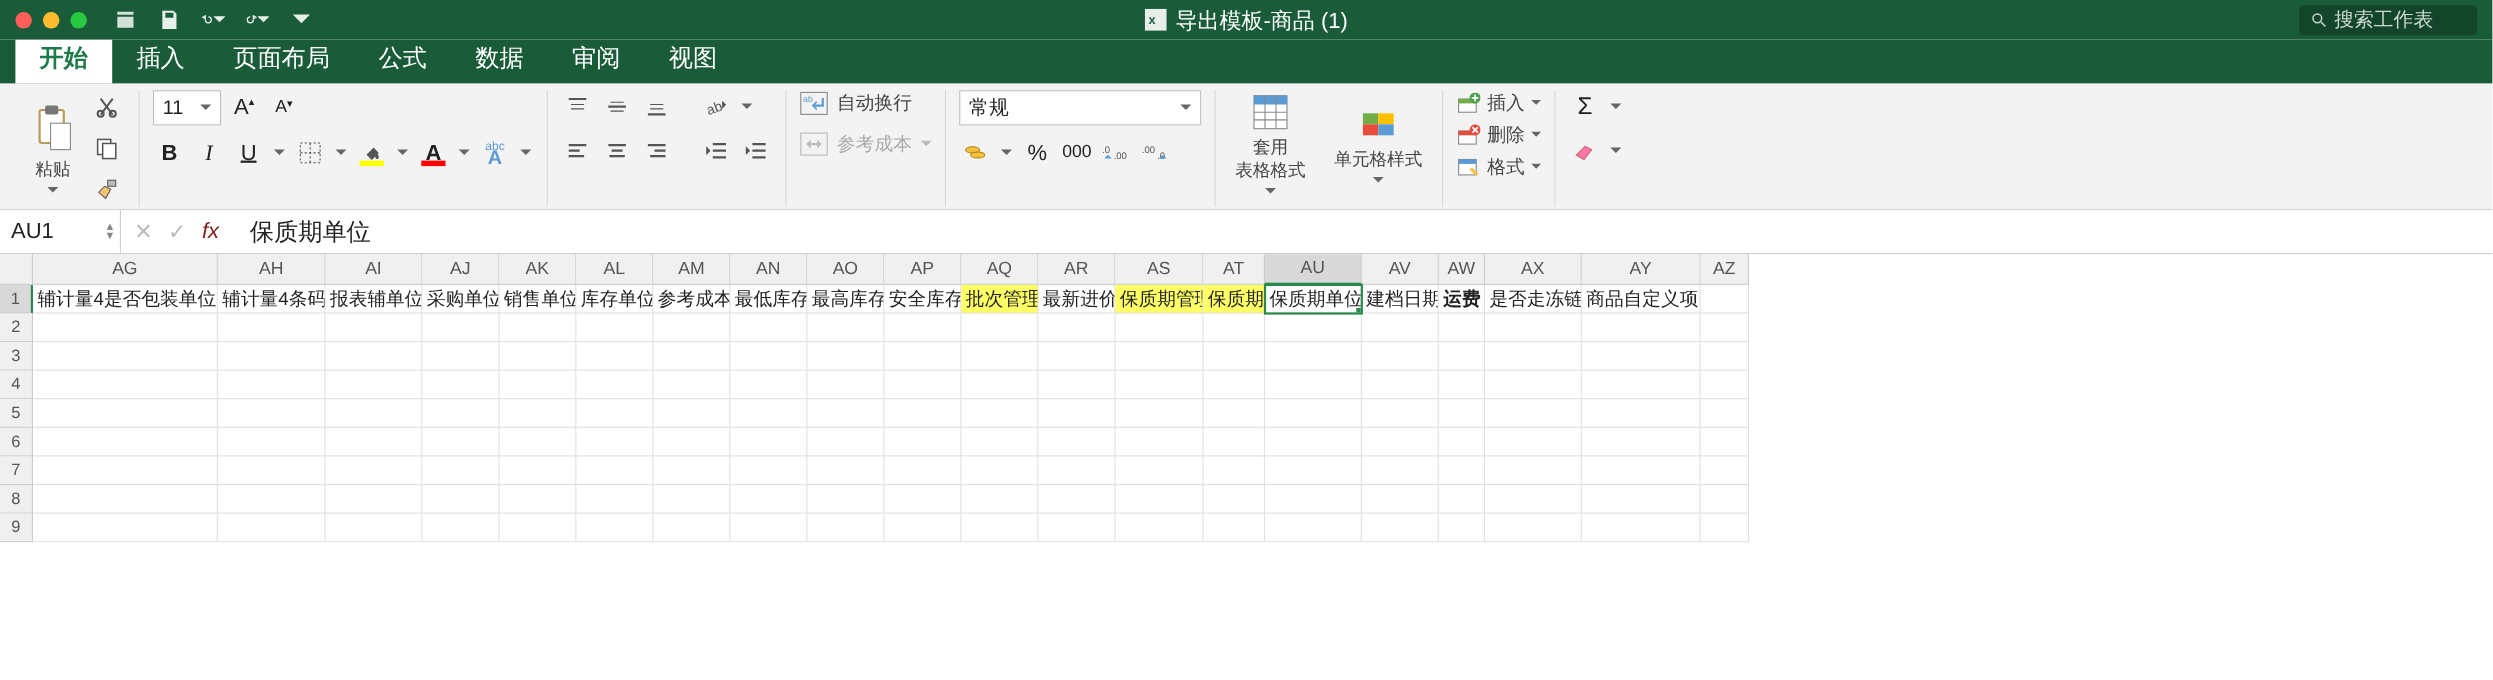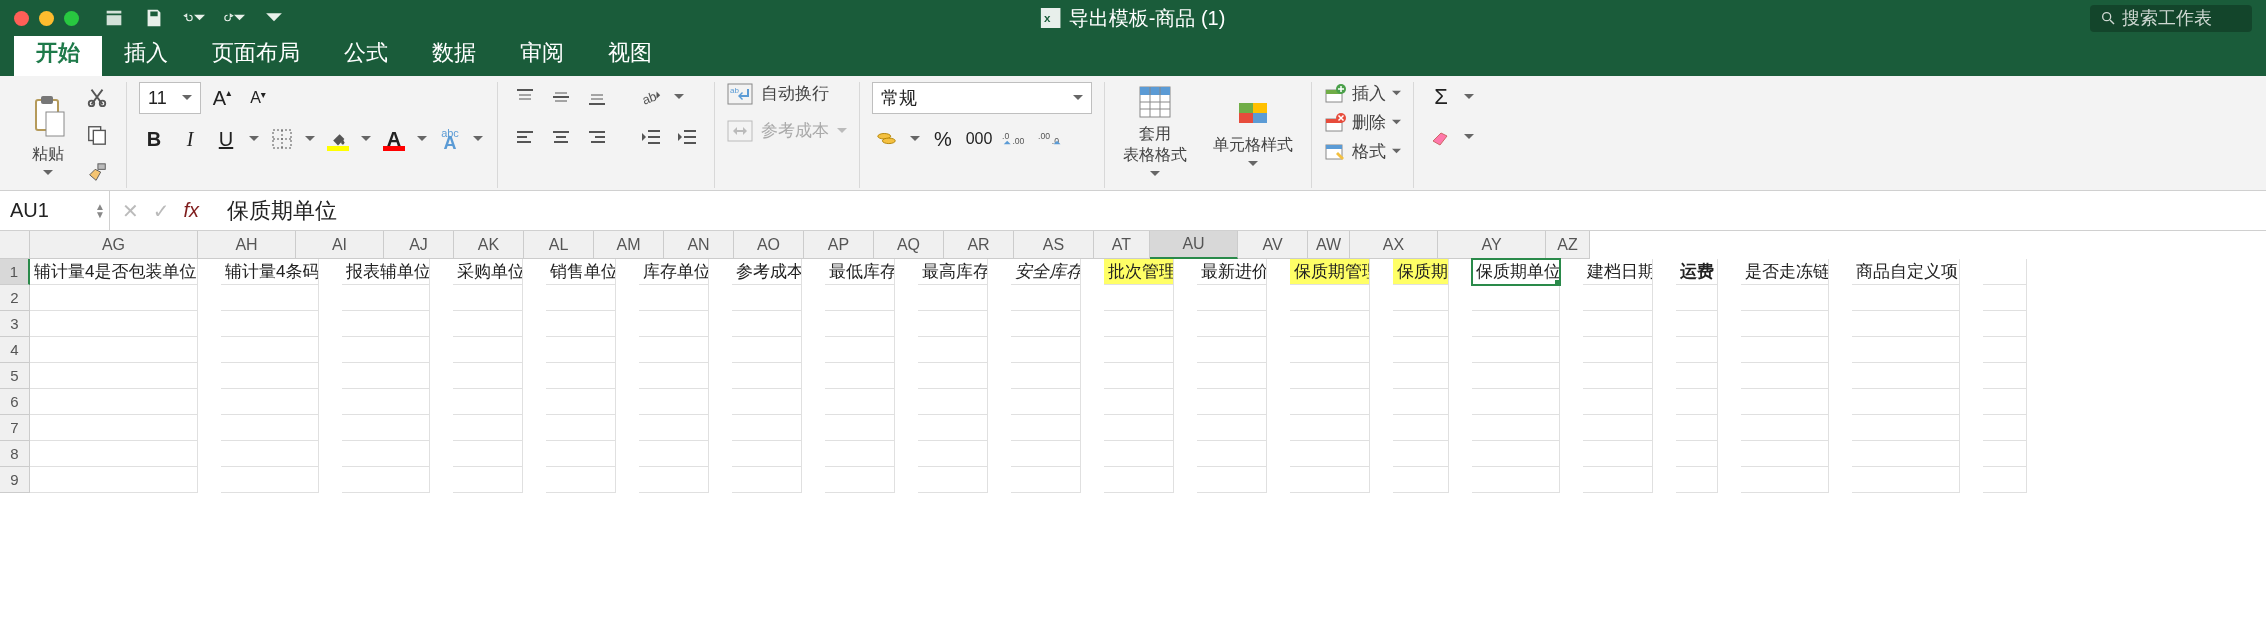--- a/index.html
+++ b/index.html
@@ -52,21 +52,21 @@
 .fval{font-size:22px;padding-left:6px;}
 .corner{width:30px;height:28px;background:#f0f0f0;border-right:1px solid #ccc;border-bottom:1px solid #ccc;}
 .colhdrs{display:flex;}
 .ch{height:28px;background:#f0f0f0;border-right:1px solid #ccc;border-bottom:1px solid #ccc;display:flex;align-items:center;justify-content:center;font-size:16px;color:#555;}
 .ch.sel{background:#d8d8d8;border-bottom:2px solid #2a8a4a;}
 .rows-area{display:flex;}
 .rowhdrs{display:flex;flex-direction:column;}
 .rh{width:30px;height:26px;background:#f0f0f0;border-right:1px solid #ccc;border-bottom:1px solid #ccc;display:flex;align-items:center;justify-content:center;font-size:15px;color:#555;}
 .rh.sel{background:#d8d8d8;border-right:2px solid #2a8a4a;}
 .cells{display:flex;flex-direction:column;}
-.crow{display:flex;gap:23px;}
+.crow{display:flex;}
 .cell{height:26px;border-right:1px solid #e0e0e0;border-bottom:1px solid #e0e0e0;font-size:17px;display:flex;align-items:center;padding:0 4px;overflow:hidden;white-space:nowrap;}
 .cell.hl{background:#ffff66;}
 .cell.active{outline:2px solid #2a8a4a;outline-offset:-1px;z-index:2;position:relative;}
 .cell.active::after{content:"";position:absolute;right:-3px;bottom:-3px;width:7px;height:7px;background:#2a8a4a;}
 
 .menulabel{font-size:17px;color:#444;}
 .disabled{color:#aaa;}
 svg{display:block;}
 </style>
 </head>
@@ -559,21 +559,21 @@
       <div class="crow">
         <div class="cell" style="width: 168px;">辅计量4是否包装单位</div>
         <div class="cell" style="width: 98px;">辅计量4条码</div>
         <div class="cell" style="width: 88px;">报表辅单位</div>
         <div class="cell" style="width: 70px;">采购单位</div>
         <div class="cell" style="width: 70px;">销售单位</div>
         <div class="cell" style="width: 70px;">库存单位</div>
         <div class="cell" style="width: 70px;">参考成本</div>
         <div class="cell" style="width: 70px;">最低库存</div>
         <div class="cell" style="width: 70px;">最高库存</div>
-        <div class="cell" style="width: 70px; font-style: italic;">安全库存</div>
+        <div class="cell" style="width: 70px;">安全库存</div>
         <div class="cell hl" style="width: 70px;">批次管理</div>
         <div class="cell" style="width: 70px;">最新进价</div>
         <div class="cell hl" style="width: 80px;">保质期管理</div>
         <div class="cell hl" style="width: 56px;">保质期</div>
         <div class="cell active" style="width: 88px;">保质期单位</div>
         <div class="cell" style="width: 70px;">建档日期</div>
         <div class="cell" style="width: 42px; font-weight: bold;">运费</div>
         <div class="cell" style="width: 88px;">是否走冻链</div>
         <div class="cell" style="width: 108px;">商品自定义项</div>
         <div class="cell" style="width: 44px;"></div>

